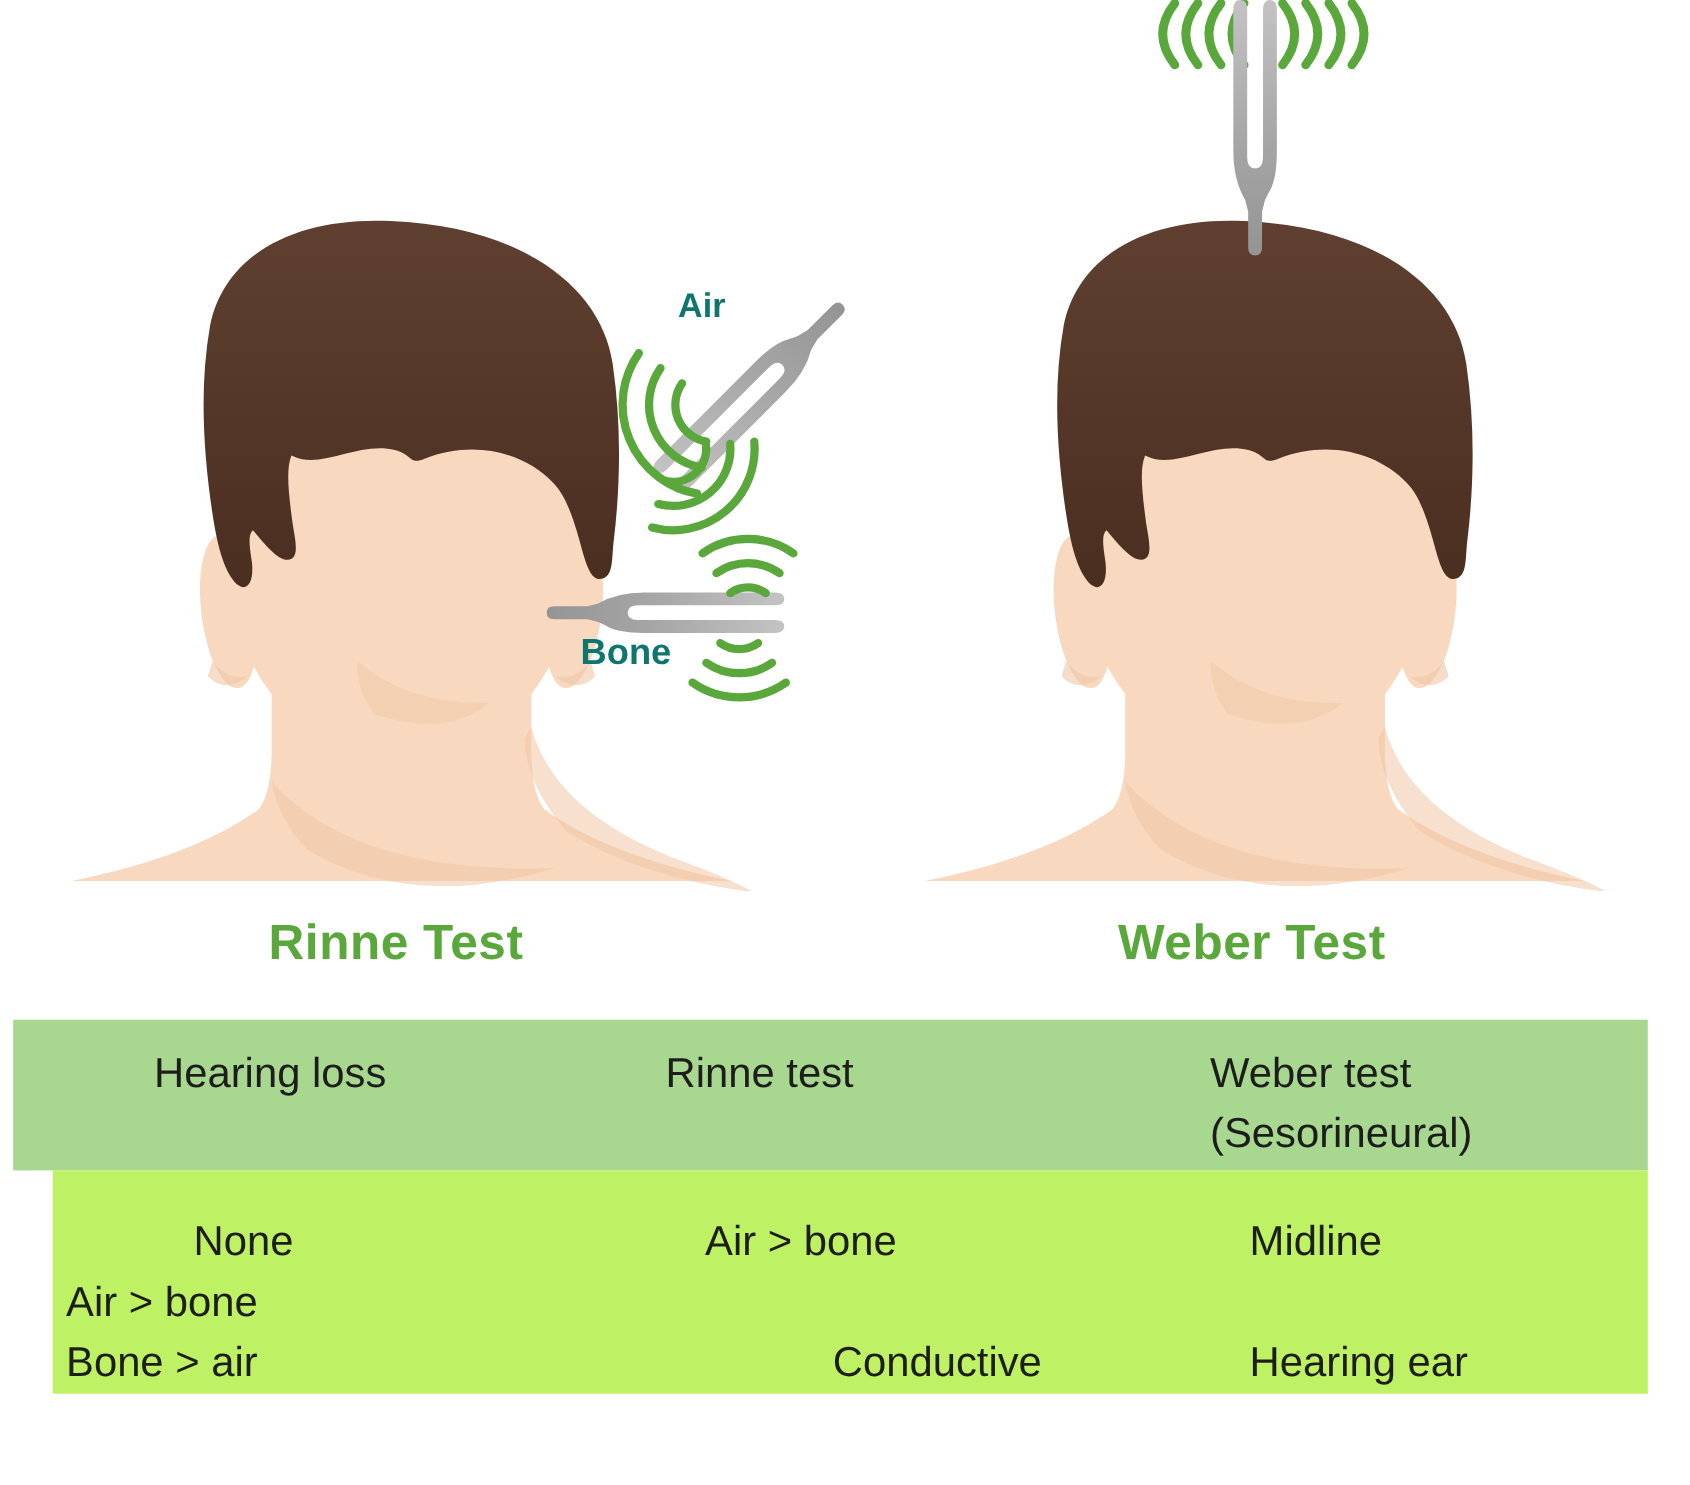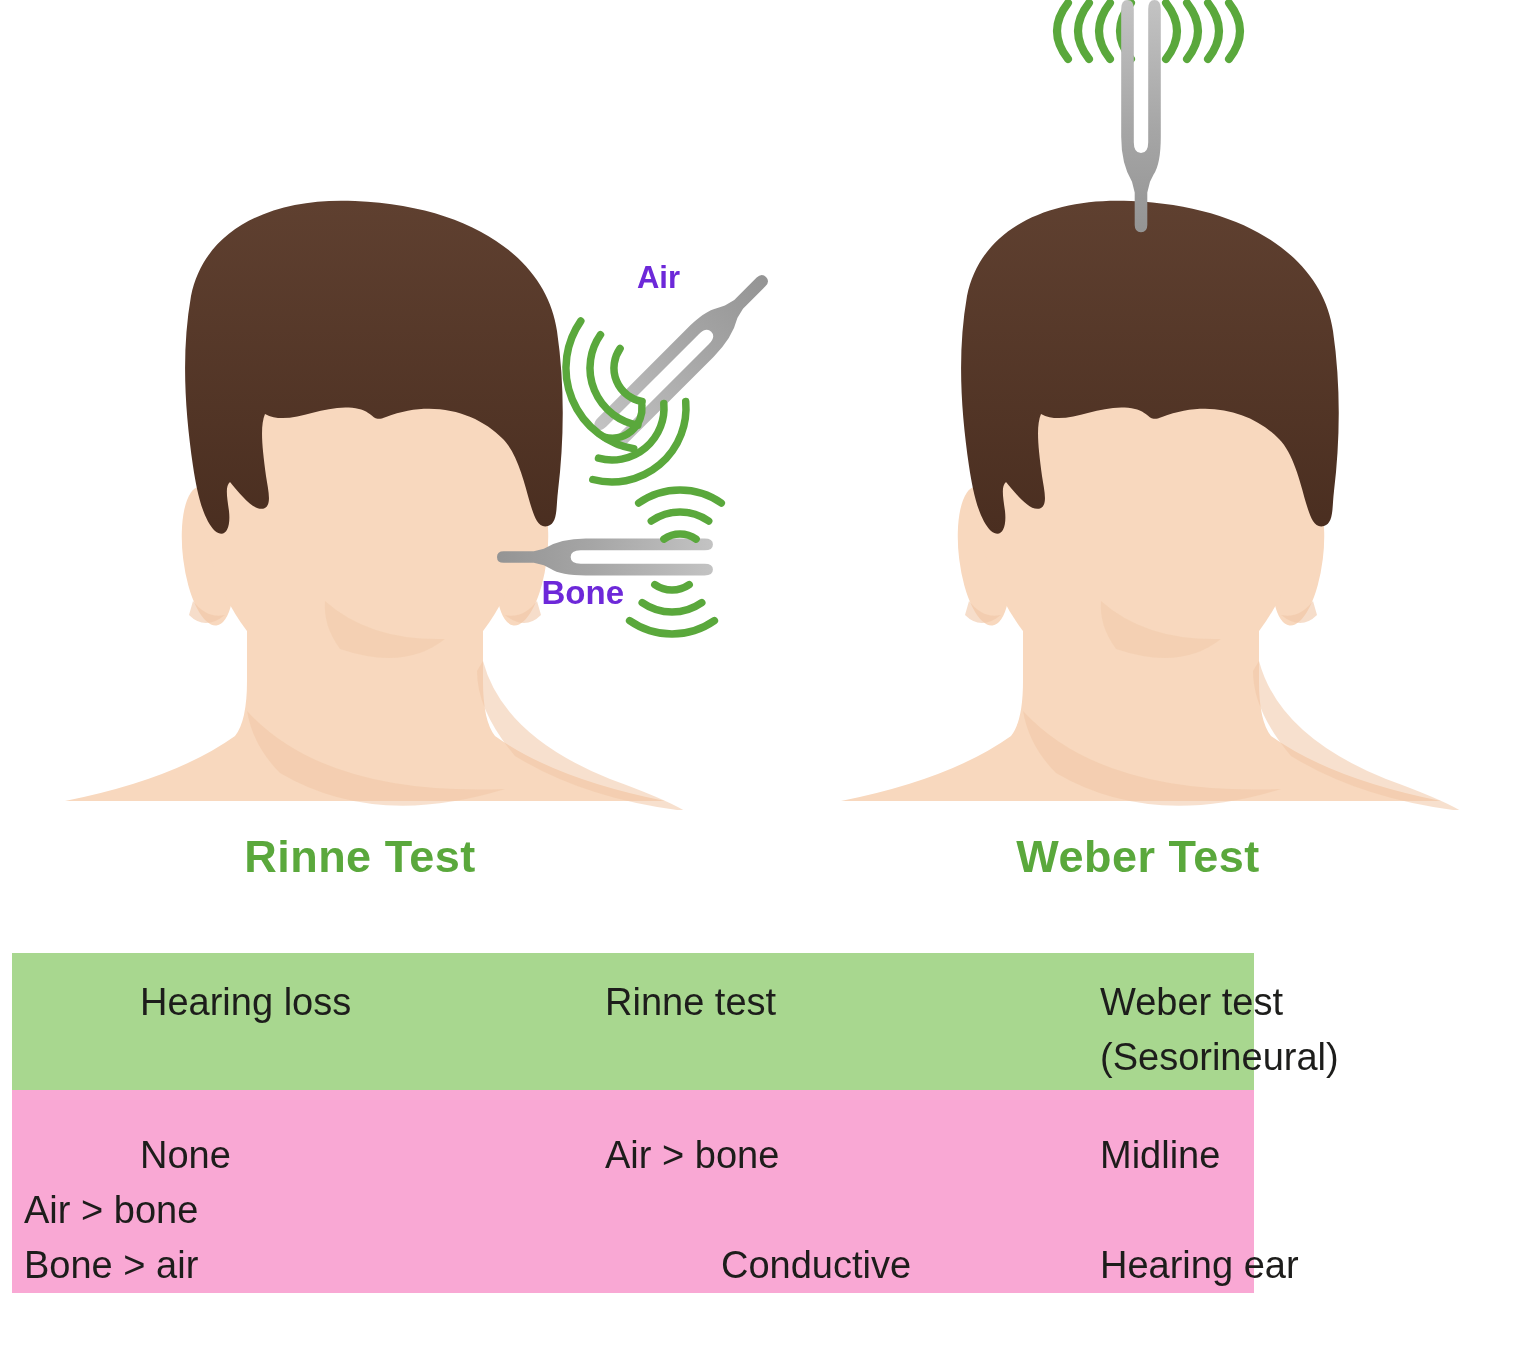--- a/index.html
+++ b/index.html
@@ -1,29 +1,29 @@
 <!DOCTYPE html>
 <html><head>
 <meta charset="utf-8">
 <style>
   html,body{margin:0;padding:0;background:#ffffff;}
   .canvas{position:relative;width:1536px;height:1350px;background:#ffffff;overflow:hidden;
           font-family:"Liberation Sans", sans-serif;}
   .art{position:absolute;left:0;top:0;}
-  .fork-label{position:absolute;color:#6d28d9;font-weight:700;text-align:right;}
+  .fork-label{position:absolute;color:#0f766e;font-weight:700;text-align:center;}
   .air-label{left:596px;top:260px;width:84px;font-size:31px;}
   .bone-label{left:514px;top:574px;width:110px;font-size:33px;}
   .fig-title{position:absolute;top:831px;width:420px;text-align:center;
              font-size:45px;font-weight:700;color:#5aa83c;letter-spacing:0.5px;}
   .title-rinne{left:150px;}
   .title-weber{left:928px;}
-  .table{position:absolute;left:12px;top:953px;width:1242px;}
+  .table{position:absolute;left:12px;top:927px;width:1486px;}
   .thead{height:137px;background:#a8d78f;display:grid;grid-template-columns:581px 507px 1fr;
          box-sizing:border-box;padding-top:22px;}
-  .tbody{height:203px;background:#f9a8d4;box-sizing:border-box;padding-top:38px;}
+  .tbody{height:203px;background:#bef264;box-sizing:border-box;padding-top:38px;margin-left:36px;}
   .trow{display:grid;grid-template-columns:581px 507px 1fr;height:55px;}
   .cell,.hline{font-size:38px;line-height:55px;color:#1d1d1b;white-space:nowrap;}
   .c1{padding-left:128px;}
   .c2{padding-left:12px;}
   .c3{padding-left:0px;}
 </style>
 </head>
 <body>
 
 <div class="canvas">

